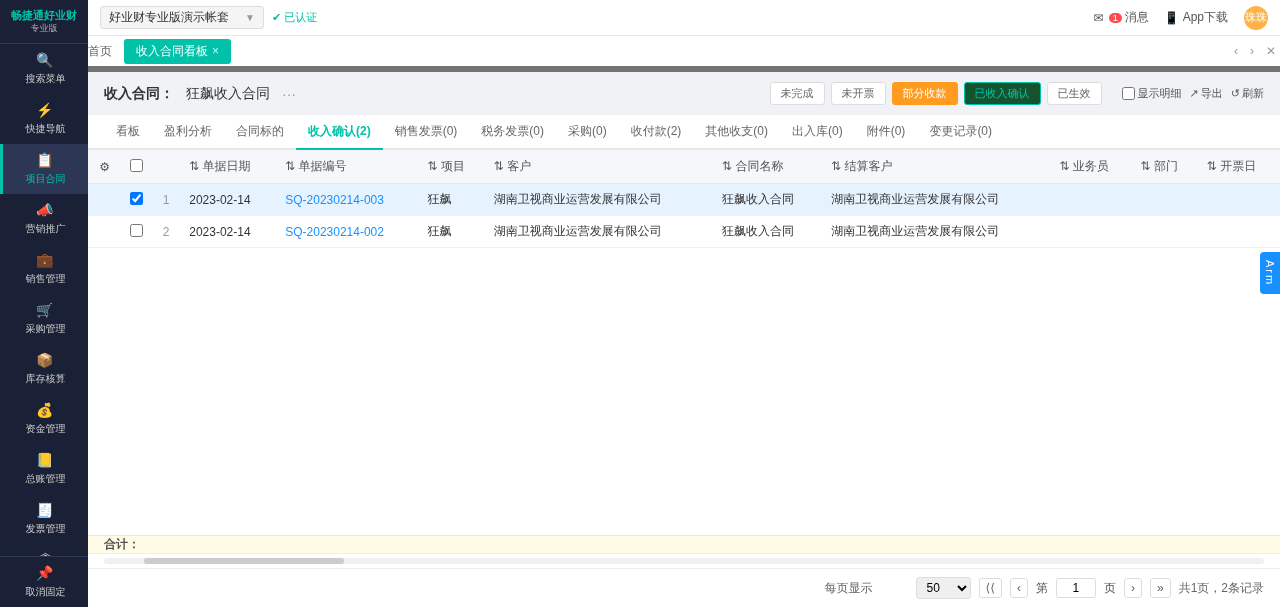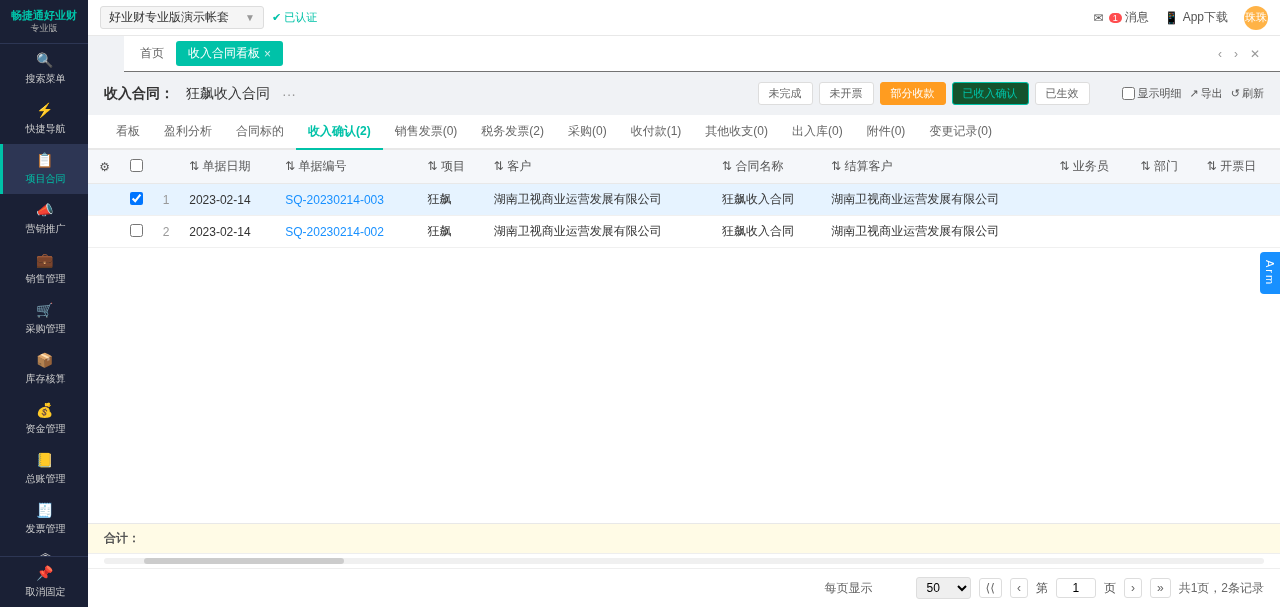--- a/index.html
+++ b/index.html
@@ -23,21 +23,21 @@
 
     
     .topbar { height: 36px; background: #fff; display: flex; align-items: center; padding: 0 12px; border-bottom: 1px solid #e8e8e8; gap: 8px; }
     .topbar-company { display: flex; align-items: center; gap: 16px; font-size: 12px; color: #333; background: #f5f5f5; padding: 2px 8px; border-radius: 3px; border: 1px solid #ddd; }
     .topbar-cert { display: flex; align-items: center; gap: 3px; color: #00c2a8; font-size: 11px; }
     .topbar-actions { margin-left: auto; display: flex; align-items: center; gap: 16px; }
     .topbar-action { display: flex; align-items: center; gap: 3px; font-size: 12px; color: #555; cursor: pointer; position: relative; }
     .topbar-avatar { width: 24px; height: 24px; border-radius: 50%; background: #ffb347; display: flex; align-items: center; justify-content: center; color: #fff; font-size: 11px; }
 
     
-    .header-nav { height: 36px; background: #fff; display: flex; align-items: center; padding: 0 16px; border-bottom: 1px solid #737373; gap: 12px; margin-left: 36px; }
+    .header-nav { height: 36px; background: #fff; display: flex; align-items: center; padding: 0 0; border-bottom: 6px solid #737373; gap: 12px; }
     .header-nav-home { font-size: 12px; color: #666; cursor: pointer; }
     .header-nav-tab { background: #00c2a8; color: #fff; padding: 4px 12px; border-radius: 3px; font-size: 12px; display: flex; align-items: center; gap: 4px; cursor: pointer; }
     .header-nav-tab .close { cursor: pointer; opacity: 0.8; }
     .header-nav-arrows { margin-left: auto; display: flex; align-items: center; gap: 4px; }
     .header-nav-arrow { color: #999; cursor: pointer; padding: 2px 4px; }
 
     
     .content { flex: 1; display: flex; flex-direction: column; overflow: hidden; padding: 0; background: #f0f2f5; }
 
     
@@ -45,21 +45,21 @@
     .page-title { font-size: 14px; font-weight: bold; color: #333; }
     .page-title-name { font-size: 14px; color: #333; }
     .page-status-btns { margin-left: auto; display: flex; align-items: center; gap: 6px; }
     .status-btn { padding: 3px 10px; border-radius: 3px; border: 1px solid #ddd; font-size: 11px; cursor: pointer; background: #fff; color: #666; }
     .status-btn.active { background: #ff9c20; color: #fff; border-color: #ff9c20; }
     .status-btn.certified { background: #14532d; color: #00c2a8; border-color: #00c2a8; }
     .status-btn.effective { background: #fff; color: #666; border-color: #ddd; }
     .more-btn { color: #999; cursor: pointer; font-size: 14px; }
 
     
-    .right-actions { display: flex; align-items: center; gap: 8px; margin-left: 20px; }
+    .right-actions { display: flex; align-items: center; gap: 8px; margin-left: 8px; }
     .right-action-btn { display: flex; align-items: center; gap: 2px; font-size: 11px; color: #555; cursor: pointer; }
     .checkbox-label { display: flex; align-items: center; gap: 3px; font-size: 11px; color: #555; }
 
     
     .tab-bar { background: #fff; padding: 0 16px; display: flex; align-items: flex-end; border-bottom: 2px solid #e8e8e8; }
     .tab-item { padding: 8px 12px; font-size: 12px; color: #666; cursor: pointer; border-bottom: 2px solid transparent; margin-bottom: -2px; white-space: nowrap; }
     .tab-item.active { color: #00c2a8; border-bottom: 2px solid #00c2a8; font-weight: bold; }
 
     
     .table-wrapper { flex: 1; overflow: auto; background: #fff; margin: 0; }
@@ -71,21 +71,21 @@
     thead th { padding: 8px 8px; text-align: left; color: #555; font-weight: normal; border-bottom: 1px solid #e8e8e8; white-space: nowrap; position: sticky; top: 0; background: #f5f7fa; z-index: 1; }
     tbody tr { border-bottom: 1px solid #f0f0f0; }
     tbody tr.selected { background: #e6f3ff; }
     tbody td { padding: 7px 8px; color: #333; white-space: nowrap; }
     .td-link { color: #1890ff; cursor: pointer; text-decoration: none; }
     .row-num { color: #999; text-align: center; }
     .th-settings { text-align: center; }
     .col-check { width: 30px; text-align: center; }
 
     
-    .footer-bar { background: #fffbe6; border-top: 1px solid #e8e8e8; padding: 6px 16px; display: flex; align-items: center; gap: 8px; font-size: 12px; color: #555; }
+    .footer-bar { background: #fffbe6; border-top: 1px solid #e8e8e8; padding: 0 16px; display: flex; align-items: center; gap: 8px; font-size: 12px; color: #555; }
     .footer-label { font-weight: bold; }
 
     
     .scroll-bar-area { background: #fff; padding: 4px 16px; border-top: 1px solid #eee; }
     .scroll-track { height: 6px; background: #f0f0f0; border-radius: 3px; position: relative; }
     .scroll-thumb { position: absolute; left: 40px; width: 200px; height: 6px; background: #ccc; border-radius: 3px; }
 
     
     .pagination { background: #fff; padding: 8px 16px; display: flex; align-items: center; justify-content: flex-end; gap: 8px; font-size: 12px; color: #555; border-top: 1px solid #eee; }
     .page-size-label { color: #666; }
@@ -231,23 +231,23 @@
         </div>
       </div>
     </div>
 
     <div class="tab-bar">
       <div class="tab-item">看板</div>
       <div class="tab-item">盈利分析</div>
       <div class="tab-item">合同标的</div>
       <div class="tab-item active">收入确认(2)</div>
       <div class="tab-item">销售发票(0)</div>
-      <div class="tab-item">税务发票(2)</div>
+      <div class="tab-item">税务发票(0)</div>
       <div class="tab-item">采购(0)</div>
-      <div class="tab-item">收付款(1)</div>
+      <div class="tab-item">收付款(2)</div>
       <div class="tab-item">其他收支(0)</div>
       <div class="tab-item">出入库(0)</div>
       <div class="tab-item">附件(0)</div>
       <div class="tab-item">变更记录(0)</div>
     </div>
 
     <div class="table-wrapper">
       <table>
         <thead>
           <tr>

